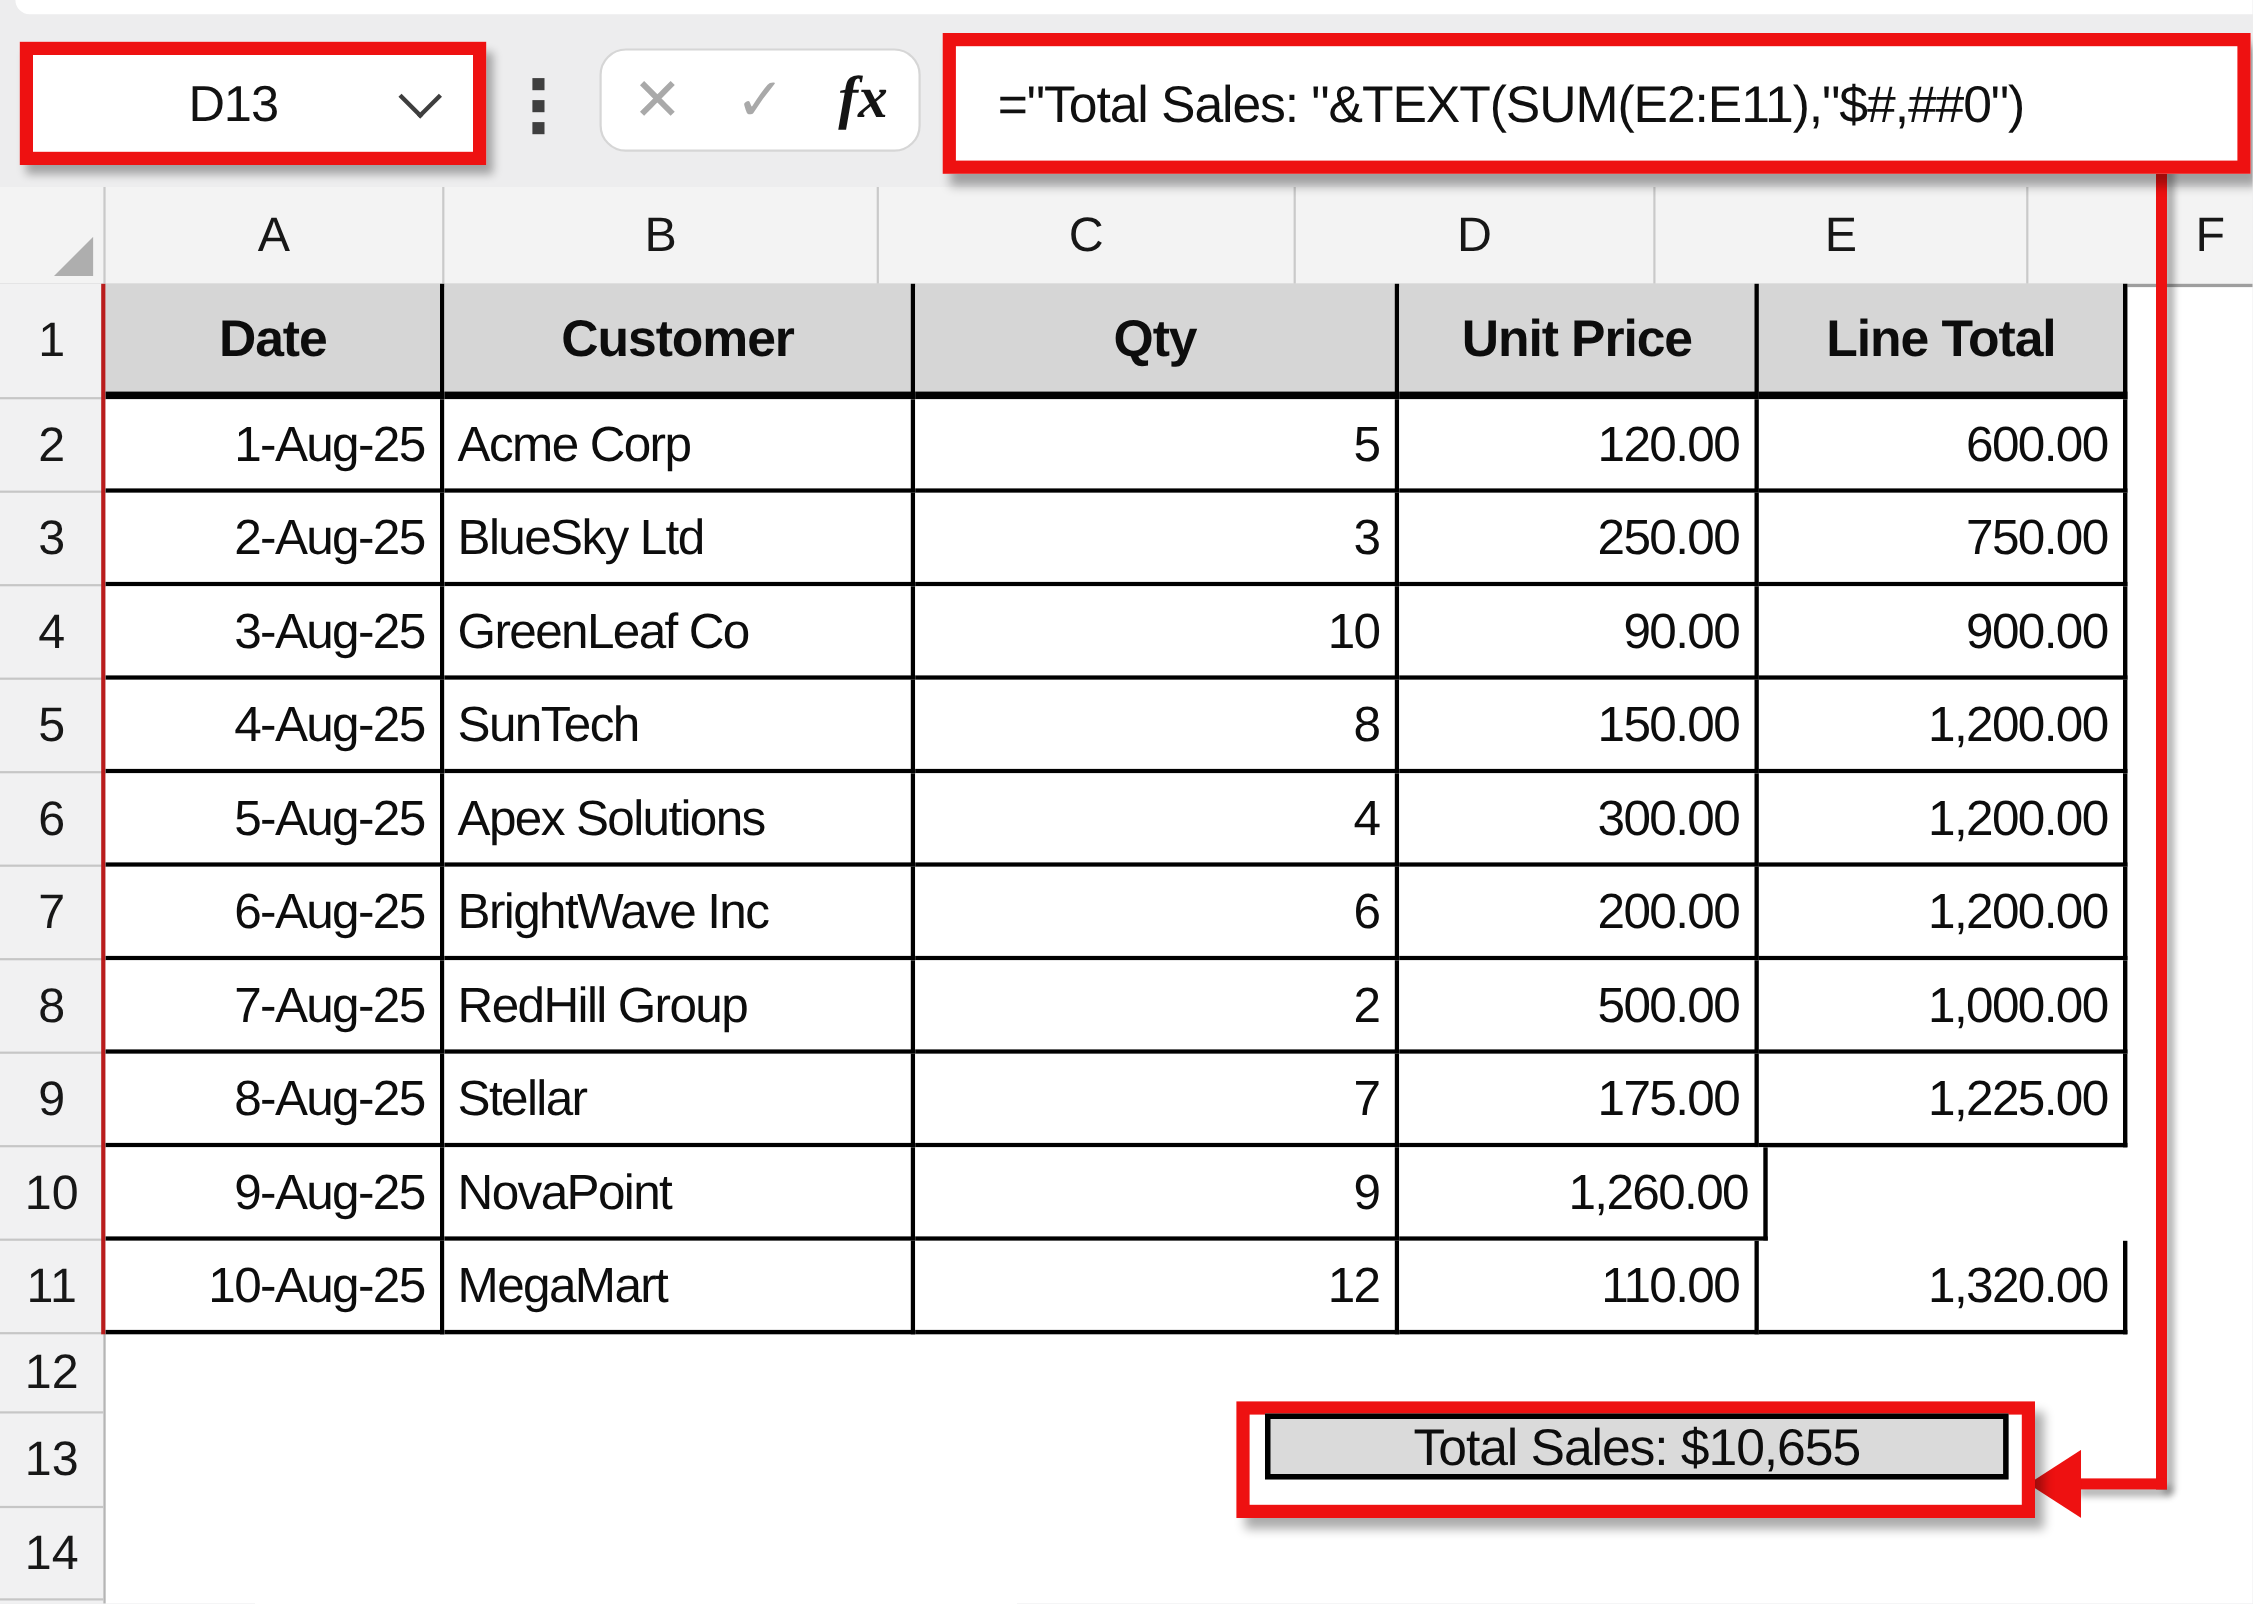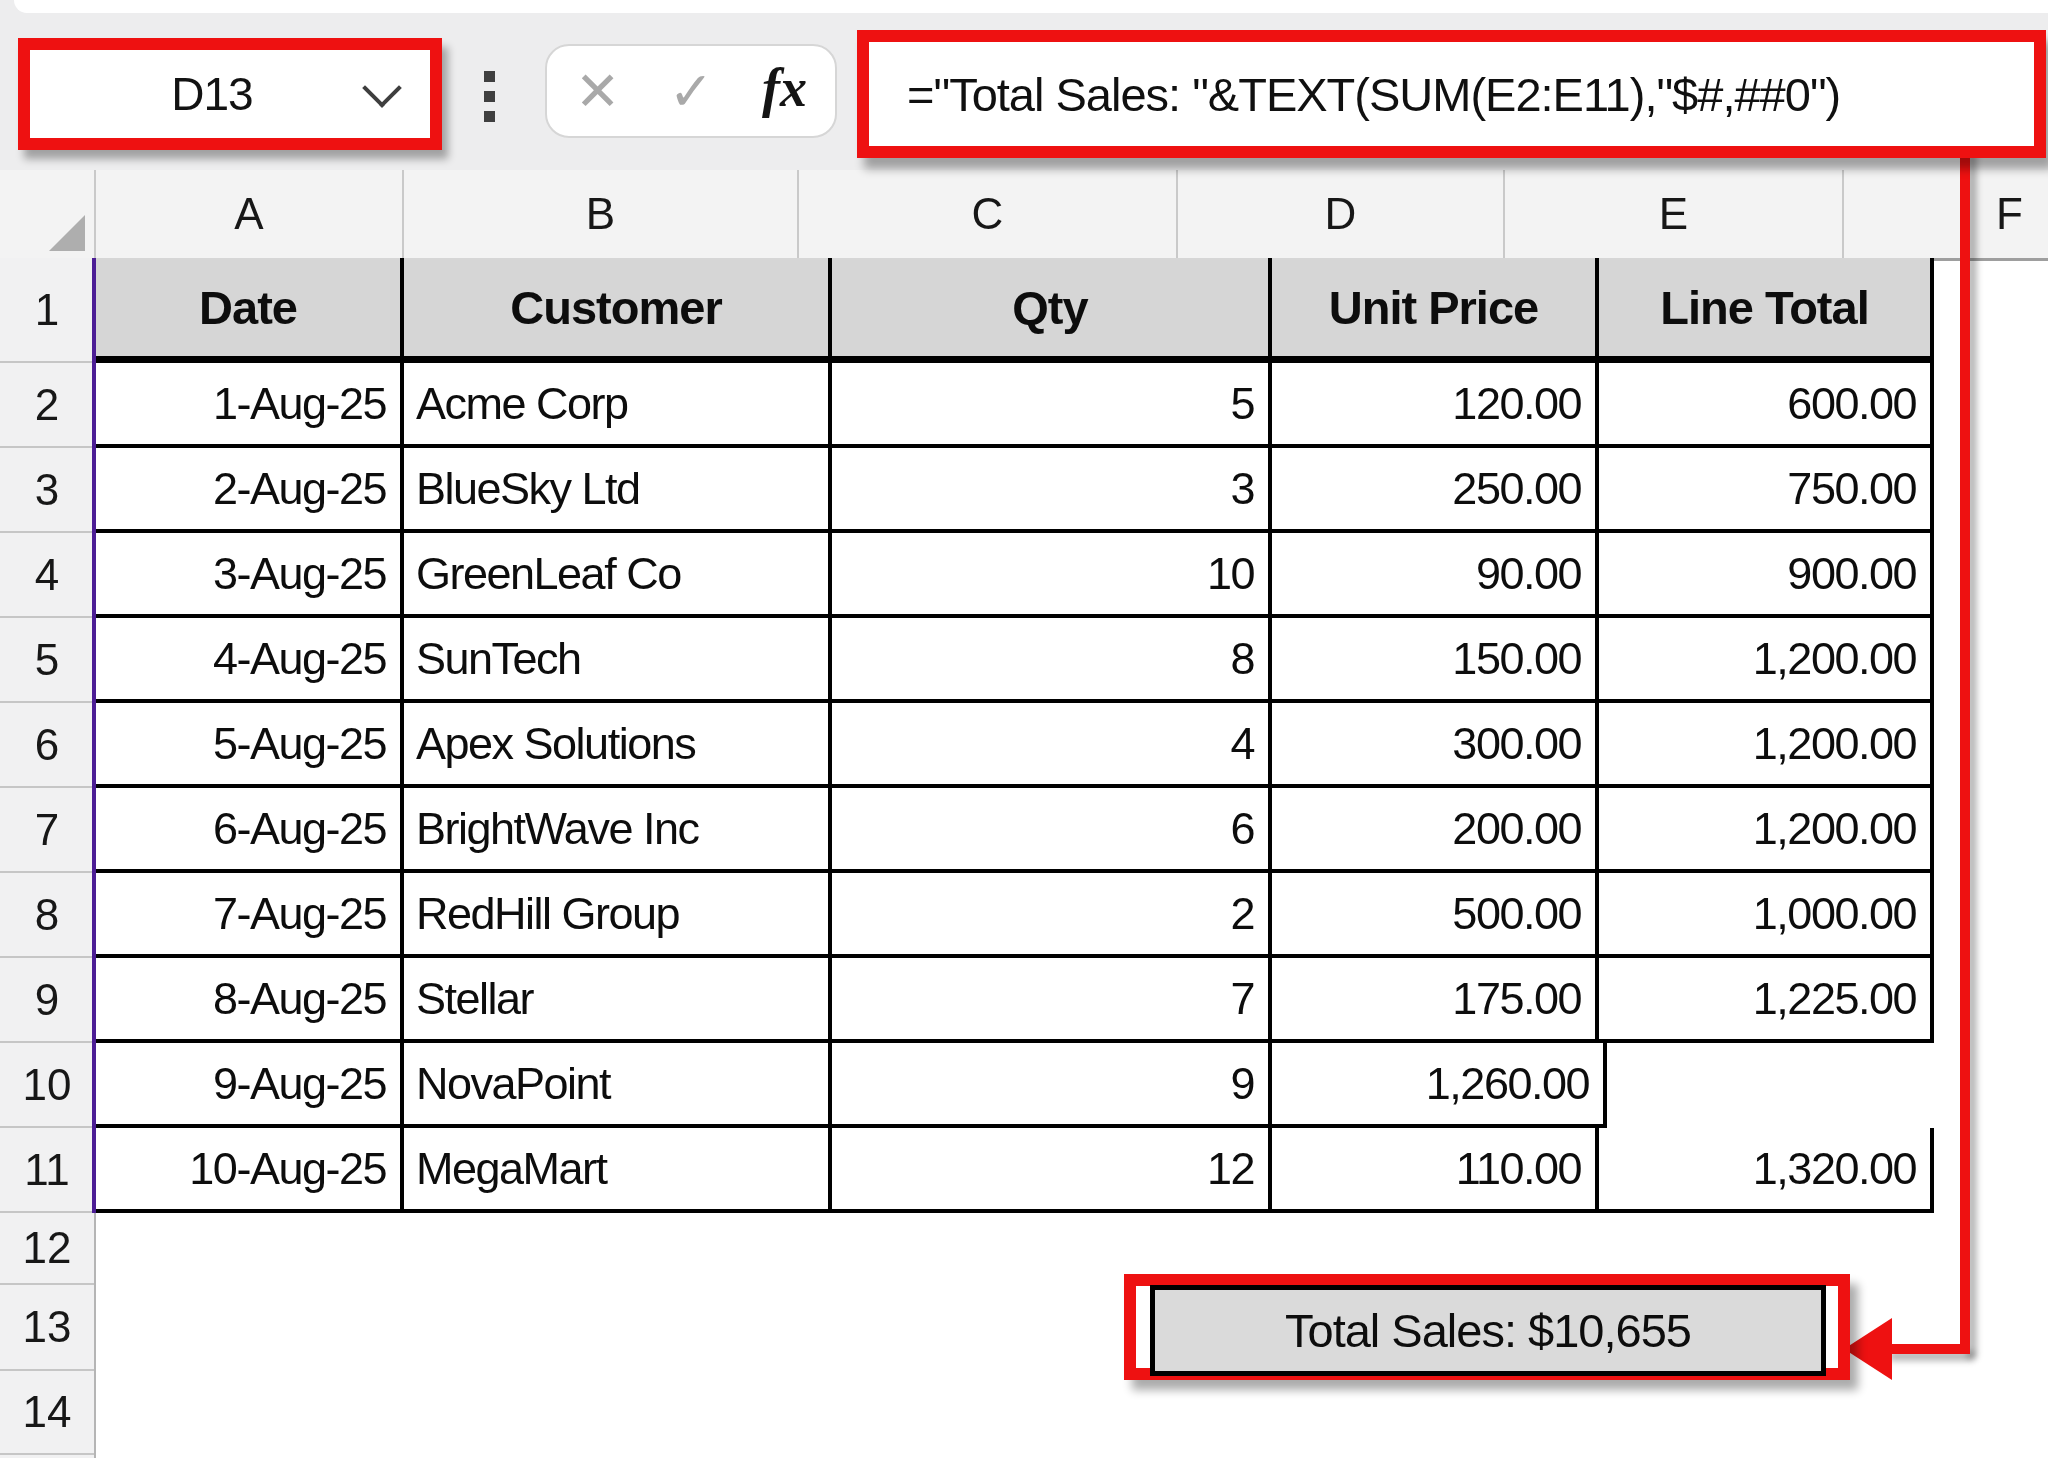--- a/index.html
+++ b/index.html
@@ -49,36 +49,36 @@
   .col-h{flex:none;box-sizing:border-box;border-right:2px solid #c9c9c9;display:flex;align-items:center;
          justify-content:center;font-size:44px;color:#171717;}
   .col-h:last-child{justify-content:flex-start;padding-left:152px;}
 
   .row-headers{position:absolute;left:0;top:258px;width:96px;bottom:0;background:#f1f1f2;
                border-right:2px solid #b5b5b5;box-sizing:border-box;z-index:2;}
   .row-h{box-sizing:border-box;border-bottom:2px solid #c6c6c6;display:flex;align-items:center;
          justify-content:center;font-size:44px;color:#171717;}
 
   
-  .grid{position:absolute;left:92px;top:258px;border-left:4px solid #4c1d95;z-index:3;}
+  .grid{position:absolute;left:92px;top:258px;border-left:4px solid #b91c1c;z-index:3;}
   .g-row{display:flex;}
   .g-cell{box-sizing:border-box;border-right:4px solid #000;border-bottom:4px solid #000;
           height:85px;font-size:45px;letter-spacing:-1.5px;color:#0d0d0d;display:flex;
           align-items:center;white-space:nowrap;overflow:hidden;background:#fff;}
   .hdr{background:var(--hdr-fill);font-weight:700;justify-content:center;font-size:47px;
        letter-spacing:-1px;height:105px;border-bottom-width:7px;}
   .c0{width:308px}.c1{width:428px}.c2{width:440px}.c3{width:327px}.c4{width:335px}
   .al-r{justify-content:flex-end;padding-right:14px;}
   .al-l{justify-content:flex-start;padding-left:12px;}
 
   
   .total-frame{position:absolute;left:1124px;top:1274px;width:726px;height:106px;background:#fff;
                border:12px solid var(--red);box-sizing:border-box;
                box-shadow:8px 10px 9px rgba(0,0,0,.33);z-index:6;}
-  .total-cell{position:absolute;left:1150px;top:1285px;width:676px;height:91px;background:var(--total-fill);
+  .total-cell{position:absolute;left:1150px;top:1285px;width:676px;height:60px;background:var(--total-fill);
               border:5px solid #000;box-sizing:border-box;display:flex;align-items:center;justify-content:center;
               font-size:47px;letter-spacing:-1px;color:#0d0d0d;z-index:7;}
 
   
   .arrow-v{position:absolute;left:1960px;top:148px;width:10px;height:1206px;background:var(--red);
            box-shadow:7px 4px 6px rgba(0,0,0,.28);z-index:5;}
   .arrow-h{position:absolute;left:1886px;top:1344px;width:84px;height:10px;background:var(--red);
            box-shadow:4px 7px 6px rgba(0,0,0,.28);z-index:5;}
   .arrow-head{position:absolute;left:1844px;top:1318px;width:48px;height:62px;background:var(--red);
               clip-path:polygon(0 50%,100% 0,100% 100%);z-index:5;}

